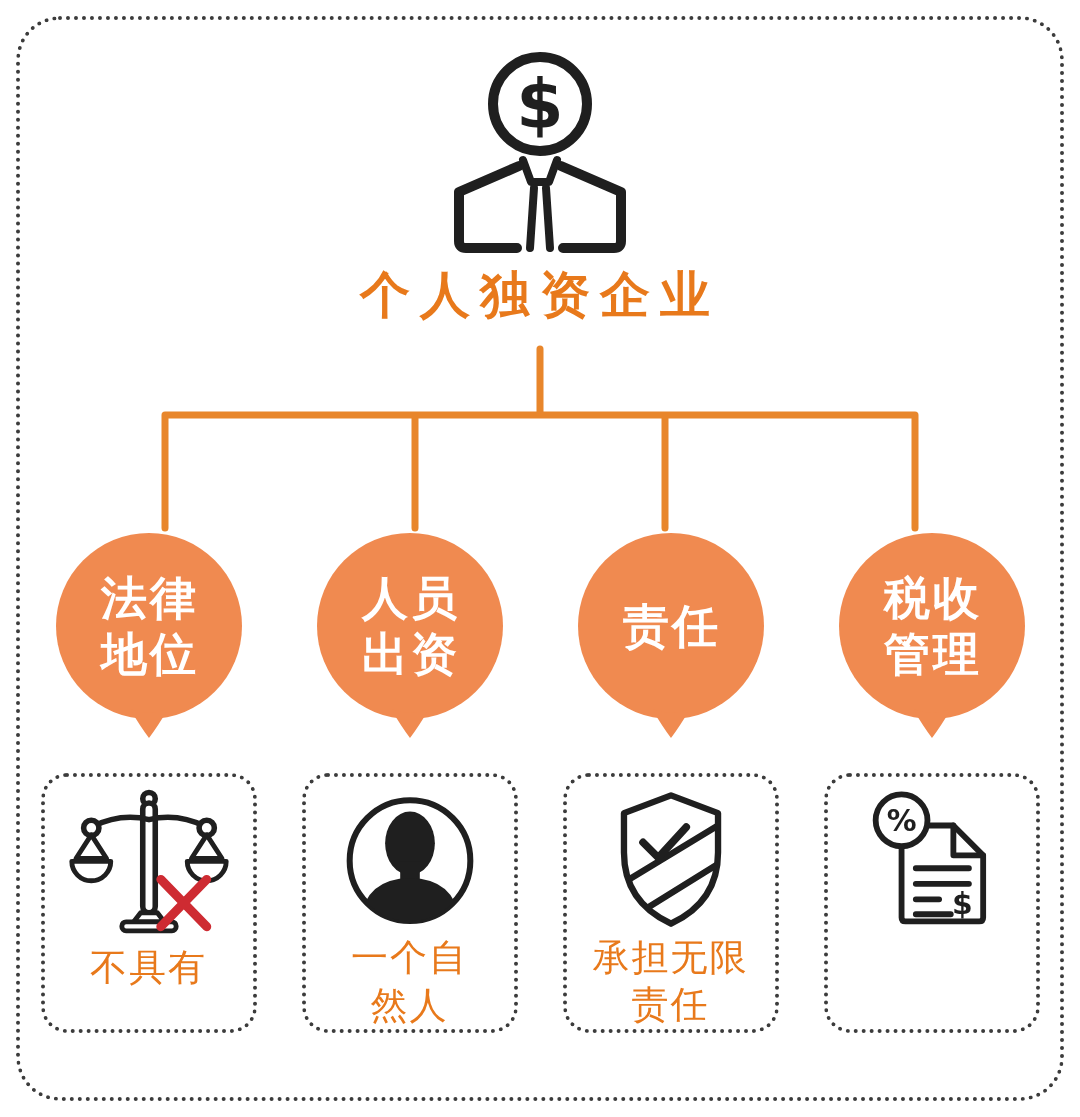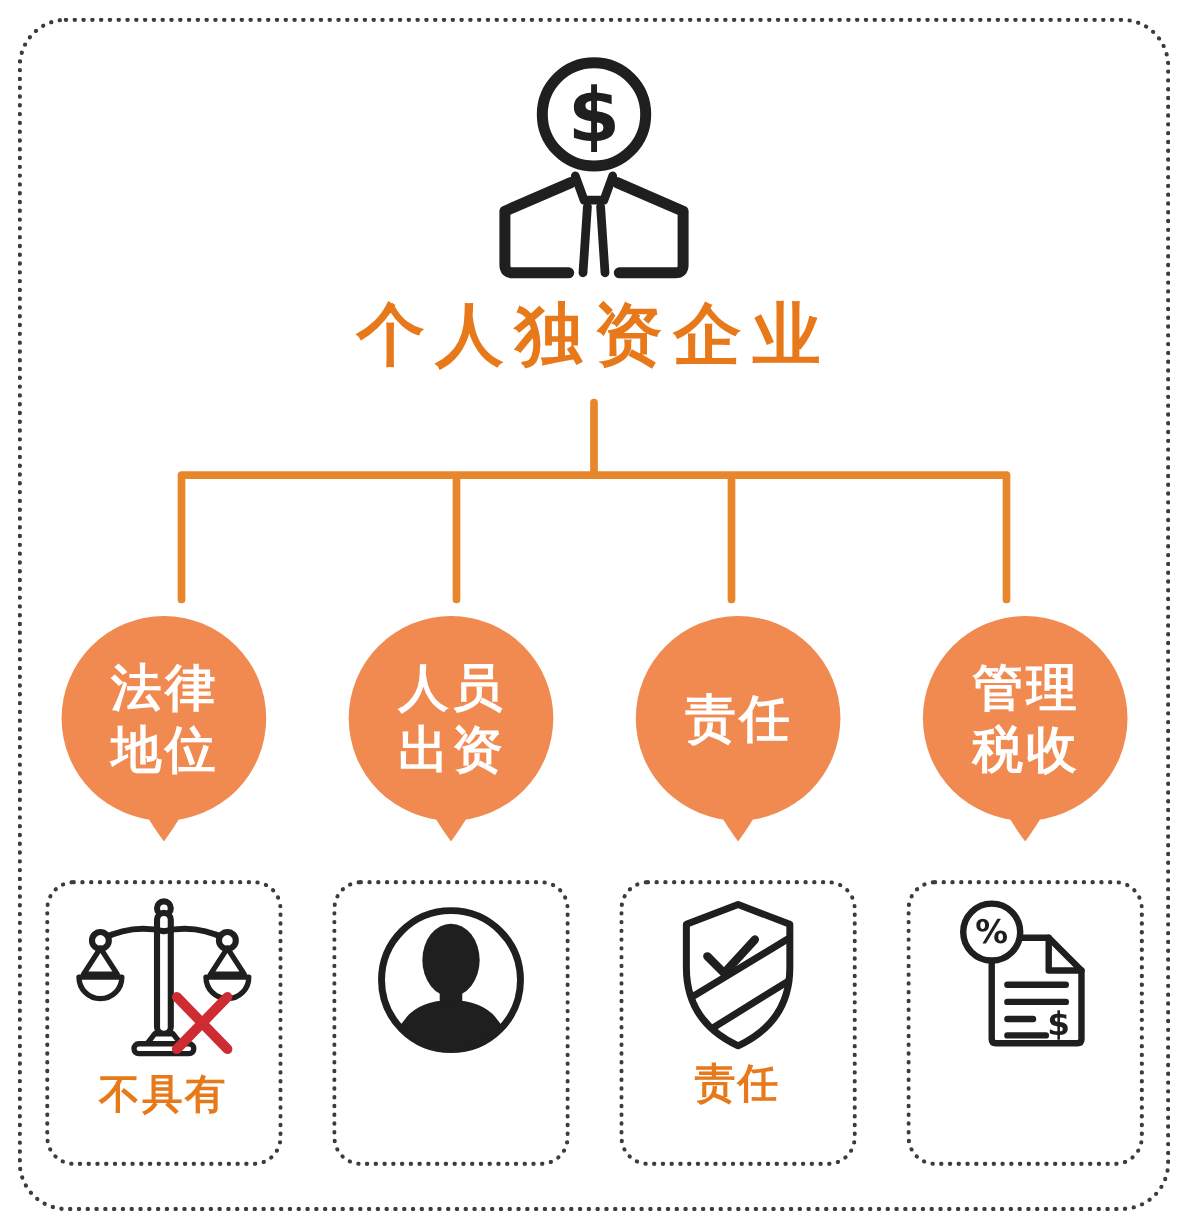--- a/index.html
+++ b/index.html
@@ -14,28 +14,28 @@
     position:absolute;inset:16px;
     border:4px dotted var(--dot-border,#3c3c3c);
     border-radius:44px;
     pointer-events:none;
   }
   .content{position:relative;padding-top:40px;}
   .header-icon{display:block;margin:10px auto 0;}
   .page-title{
     margin:4px 0 14px;
     text-align:center;
-    font-size:62px;
+    font-size:50px;
     font-weight:900;
     letter-spacing:10px;
     color:var(--accent-orange,#e8791b);
   }
   .connector{display:block;margin:0 auto;}
   .connector path{stroke:var(--connector-orange,#e8862b);stroke-width:7;fill:none;stroke-linecap:round;}
-  .grid{display:flex;width:1000px;margin:10px auto;gap:44px;}
+  .grid{display:flex;width:1000px;margin:0 auto;gap:44px;}
   .column{width:250px;display:flex;flex-direction:column;align-items:center;}
   .bubble{display:flex;flex-direction:column;align-items:center;}
   .bubble-circle{
     width:186px;height:186px;border-radius:50%;
     background:var(--bubble-orange,#f08a50);
     display:flex;flex-direction:column;align-items:center;justify-content:center;
     color:var(--bubble-text,#ffffff);
     font-weight:900;font-size:46px;line-height:1.22;letter-spacing:3px;
     text-indent:3px;
   }
@@ -47,21 +47,21 @@
     border:4px dotted var(--dot-border,#3c3c3c);
     border-radius:26px;
     box-sizing:border-box;
     display:flex;flex-direction:column;align-items:center;justify-content:flex-start;
     padding-top:12px;
     background:var(--bg,#ffffff);
   }
   .detail-text{
     margin-top:2px;text-align:center;
     color:var(--accent-orange,#e8791b);
-    font-weight:700;font-size:37px;line-height:1.28;letter-spacing:2px;
+    font-weight:400;font-size:37px;line-height:1.28;letter-spacing:2px;
   }
   .detail-text span{display:block;}
   
   .st{stroke:var(--icon-black,#1f1f1f);fill:none;stroke-linecap:round;stroke-linejoin:round;}
   .stf{stroke:var(--icon-black,#1f1f1f);fill:#ffffff;stroke-linecap:round;stroke-linejoin:round;}
   .fil{fill:var(--icon-black,#1f1f1f);}
   .glyph{fill:var(--icon-black,#1f1f1f);font-family:"DejaVu Sans","Liberation Sans",sans-serif;font-weight:bold;}
   .cross{stroke:var(--cross-red,#ce2b32);stroke-width:13;stroke-linecap:round;fill:none;}
 </style>
 </head>
@@ -138,20 +138,24 @@
                   <circle cx="95" cy="95" r="80"></circle>
                 </clipPath>
             </defs>
             <circle class="stf" cx="95" cy="95" r="80" stroke-width="8"></circle>
             <g clip-path="url(#clip-person)">
               <ellipse class="fil" cx="95" cy="72" rx="33" ry="42"></ellipse>
               <rect class="fil" x="82" y="96" width="26" height="30"></rect>
               <path class="fil" d="M28,190 Q28,119 95,118 Q162,119 162,190 Z"></path>
             </g>
           </svg>
+          <div class="detail-text">
+            <span>一个自</span>
+            <span>然人</span>
+          </div>
         </div>
       </div>
 
       <div class="column">
         <div class="bubble">
           <div class="bubble-circle">
             <span>责任</span>
           </div>
           <svg class="bubble-tail" width="46" height="30" viewBox="0 0 46 30">
             <path d="M4,0 Q23,7 42,0 Q32,17 23,29 Q14,17 4,0 Z"></path>
@@ -164,30 +168,31 @@
                 <path d="M110,10 L184,38 L184,100 C184,156 155,191 110,212 C65,191 36,156 36,100 L36,38 Z"></path>
               </clipPath>
             </defs>
             <path class="st" stroke-width="10" d="M110,10 L184,38 L184,100 C184,156 155,191 110,212 C65,191 36,156 36,100 L36,38 Z"></path>
             <g clip-path="url(#clip-shield)">
               <path class="st" stroke-width="10" d="M18,158 L206,44 M44,205 L226,92"></path>
             </g>
             <path class="st" stroke-width="12" d="M66,84 L90,108 L134,60"></path>
           </svg>
           <div class="detail-text">
+            <span>承担无限</span>
             <span>责任</span>
           </div>
         </div>
       </div>
 
       <div class="column">
         <div class="bubble">
           <div class="bubble-circle">
+            <span>税收</span>
             <span>管理</span>
-            <span>税收</span>
           </div>
           <svg class="bubble-tail" width="46" height="30" viewBox="0 0 46 30">
             <path d="M4,0 Q23,7 42,0 Q32,17 23,29 Q14,17 4,0 Z"></path>
           </svg>
         </div>
         <div class="detail-box">
           <svg width="136" height="143" viewBox="0 0 210 220">
             <path class="stf" stroke-width="9" d="M58,62 Q58,56 64,56 L138,56 L184,102 L184,198 Q184,204 178,204 L64,204 Q58,204 58,198 Z"></path>
             <path class="st" stroke-width="9" d="M138,56 L138,102 L184,102"></path>
             <path class="st" stroke-width="9" d="M80,122 L162,122 M80,146 L162,146 M80,170 L116,170 M80,193 L134,193"></path>

